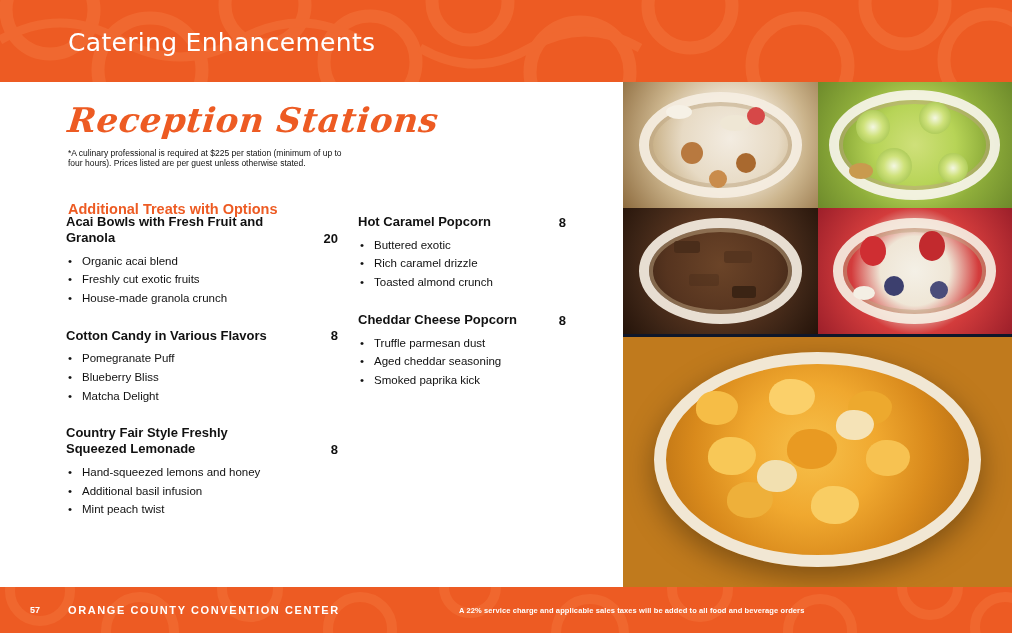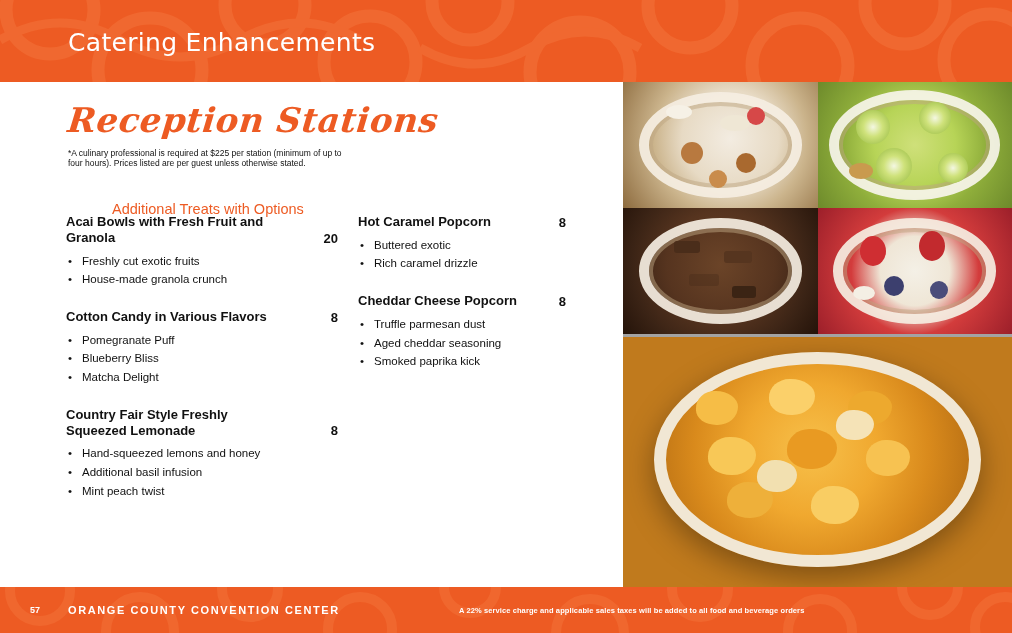--- a/index.html
+++ b/index.html
@@ -5,21 +5,21 @@
   * { box-sizing: border-box; margin: 0; padding: 0; }
   html, body {
     width: 1012px; height: 633px;
     font-family: "Liberation Sans", sans-serif;
     background: #ffffff;
     overflow: hidden;
   }
   .page {
     position: relative;
     width: 1012px; height: 633px;
-    background: #a3a3a3;
+    background: #0f172a;
   }
 
   
   .header {
     position: absolute; left: 0; top: 0;
     width: 1012px; height: 82px;
     background: #ED5B23;
     overflow: hidden;
   }
   .header-deco {
@@ -58,22 +58,21 @@
     width: 275px;
     color: #111111;
     font-size: 8.5px;
     line-height: 1.15;
   }
 
   .section-title {
     position: absolute; left: 68px; top: 119px;
     color: #ED5B23;
     font-size: 14.5px;
-    font-weight: 400;
-    margin-left: 44px;
+    font-weight: 700;
   }
 
   .col {
     position: absolute;
     top: 132px;
   }
   .col-left { left: 66px; width: 290px; }
   .col-right { left: 358px; width: 250px; }
 
   .item { margin-bottom: 20px; position: relative; }
@@ -239,20 +238,21 @@
     <div class="section-title">Additional Treats with Options</div>
 
     <div class="col col-left">
 
       <div class="item">
         <div class="item-head">
           <div class="item-name">Acai Bowls with Fresh Fruit and Granola</div>
           <div class="item-price">20</div>
         </div>
         <ul class="bullets">
+          <li>Organic acai blend</li>
           <li>Freshly cut exotic fruits</li>
           <li>House-made granola crunch</li>
         </ul>
       </div>
 
       <div class="item">
         <div class="item-head">
           <div class="item-name">Cotton Candy in Various Flavors</div>
           <div class="item-price">8</div>
         </div>
@@ -280,20 +280,21 @@
     <div class="col col-right">
 
       <div class="item">
         <div class="item-head">
           <div class="item-name">Hot Caramel Popcorn</div>
           <div class="item-price">8</div>
         </div>
         <ul class="bullets">
           <li>Buttered exotic</li>
           <li>Rich caramel drizzle</li>
+          <li>Toasted almond crunch</li>
         </ul>
       </div>
 
       <div class="item">
         <div class="item-head">
           <div class="item-name">Cheddar Cheese Popcorn</div>
           <div class="item-price">8</div>
         </div>
         <ul class="bullets">
           <li>Truffle parmesan dust</li>

